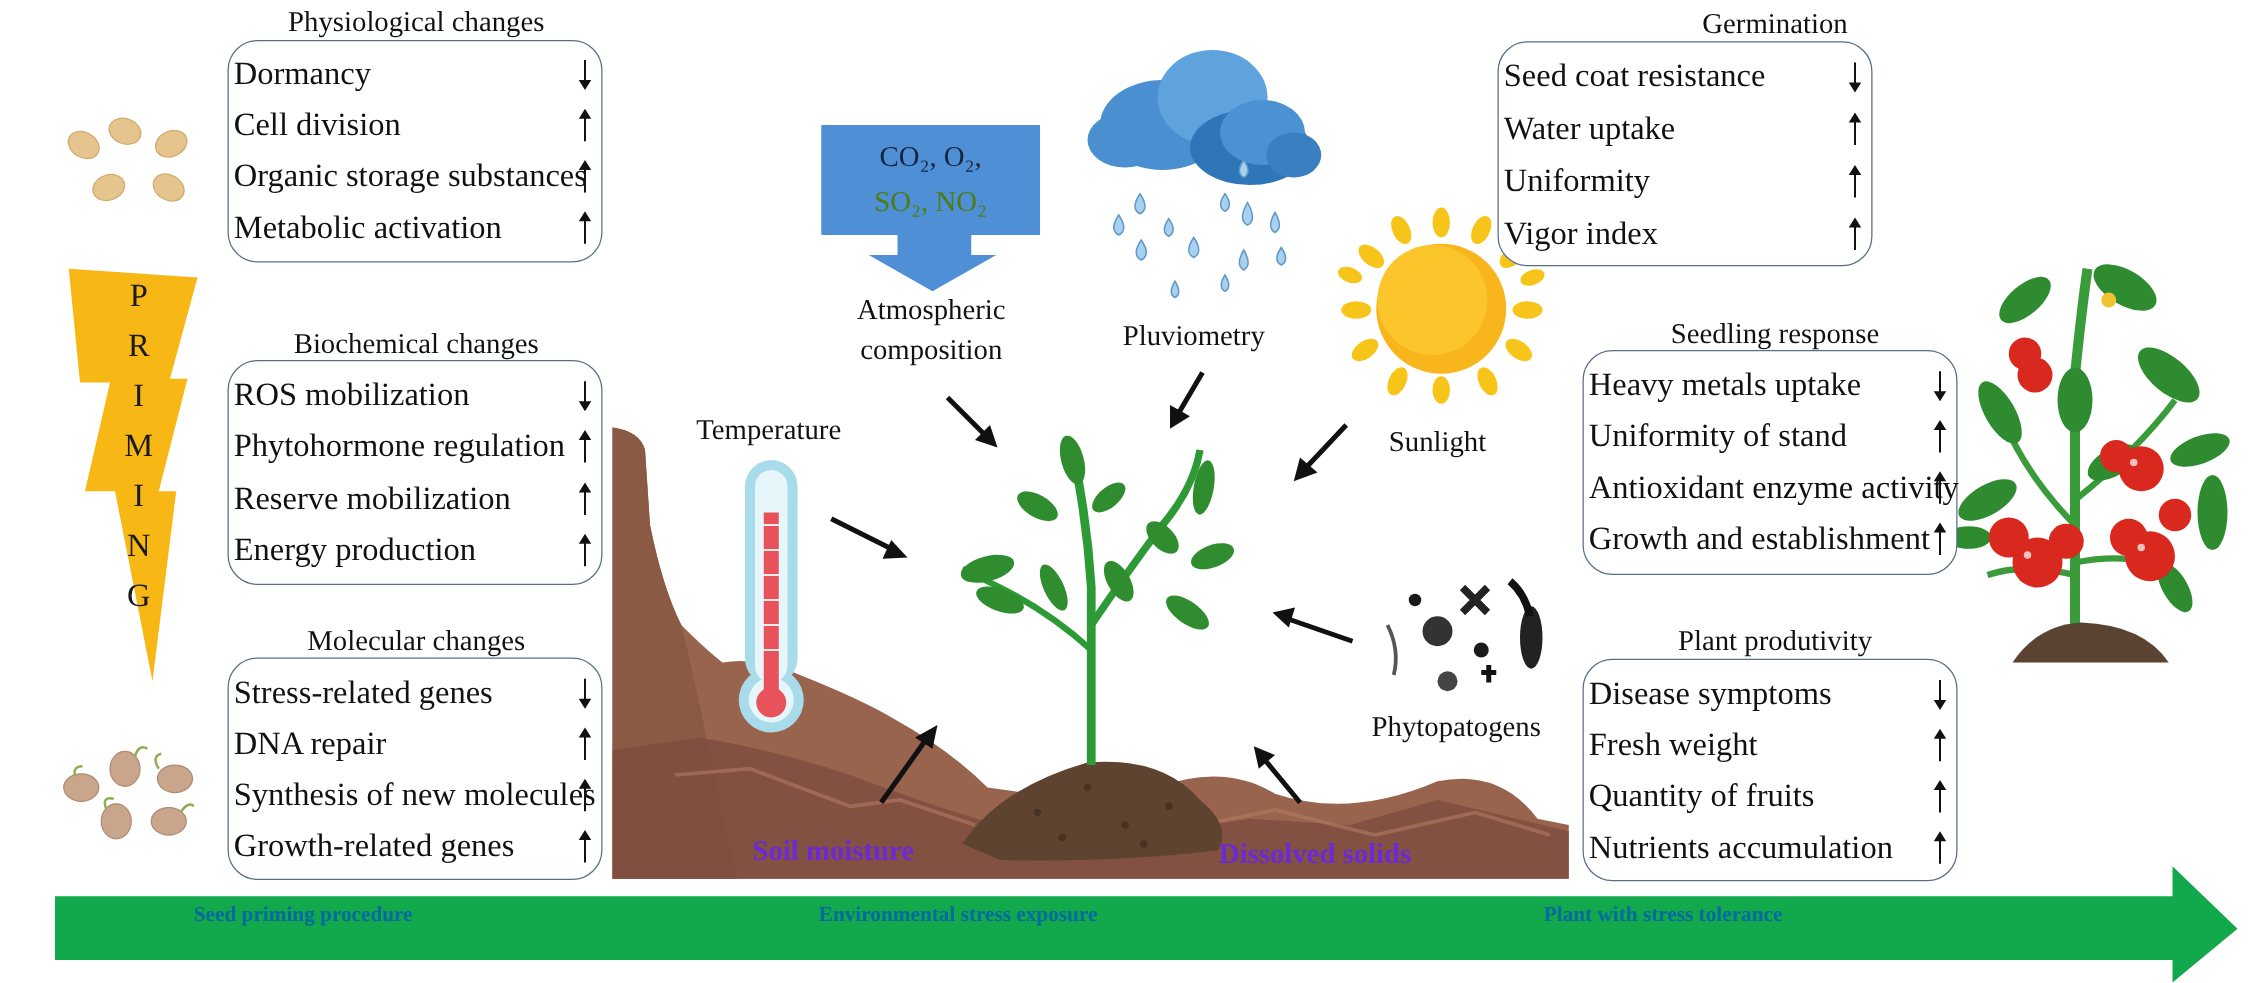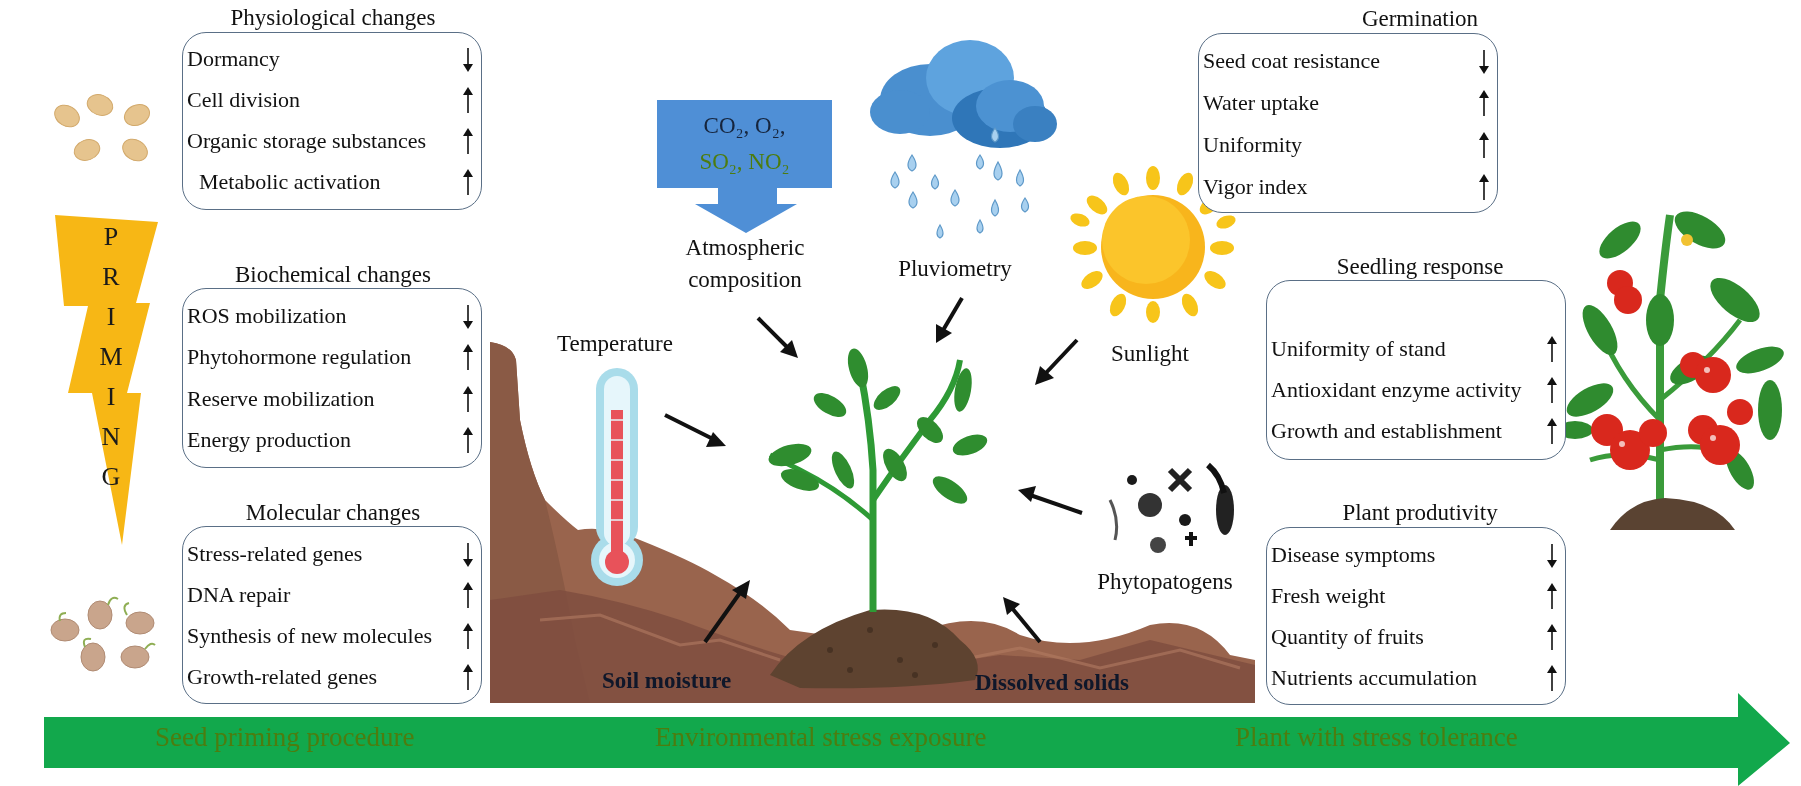--- a/index.html
+++ b/index.html
@@ -1,25 +1,25 @@
 <!DOCTYPE html>
 <html><head>
 <meta charset="utf-8">
 <style>
   html,body{margin:0;padding:0;background:#fff;}
   body{width:1801px;height:786px;position:relative;overflow:hidden;font-family:"Liberation Serif","DejaVu Serif",serif;color:#111;}
   .abs{position:absolute;}
   .panel-title{position:absolute;font-weight:normal;font-size:23px;white-space:nowrap;text-align:center;line-height:26px;}
   .box{position:absolute;border:1.5px solid #5a6f86;border-radius:24px;background:#fff;box-sizing:border-box;}
-  .row{position:absolute;left:4px;right:6px;height:38px;font-size:22px;line-height:38px;white-space:nowrap;}
+  .row{position:absolute;left:4px;right:6px;height:38px;font-size:26px;line-height:38px;white-space:nowrap;}
   .row .lbl{position:absolute;left:0;top:0;}
   .row .arr{position:absolute;right:0;top:0;width:14px;height:38px;}
   .lbl-text{position:absolute;font-size:23px;line-height:27px;white-space:nowrap;text-align:center;}
-  .ground-lbl{position:absolute;font-weight:bold;font-size:23px;color:#0f172a;white-space:nowrap;}
-  .bar-lbl{position:absolute;font-weight:normal;font-size:27px;color:#4d7c0f;white-space:nowrap;top:722px;}
+  .ground-lbl{position:absolute;font-weight:bold;font-size:23px;color:#6d28d9;white-space:nowrap;}
+  .bar-lbl{position:absolute;font-weight:bold;font-size:17px;color:#0369a1;white-space:nowrap;top:722px;}
   .priming-letter{position:absolute;font-size:26px;line-height:30px;width:30px;text-align:center;color:#1a1a1a;}
 </style>
 </head>
 <body>
 
 <div class="abs" style="left:0;top:0;width:200px;height:560px;">
   <svg width="200" height="560">
     <polygon points="55,215 158,222 136,303 150,303 127,393 141,393 122,545 92,393 68,393 88,306 64,306" fill="#f7b715"></polygon>
   </svg>
 </div>
@@ -75,21 +75,21 @@
         <polygon points="2,14 12,14 7,6" fill="#111"></polygon>
       </svg>
     </div>
   <div class="row" style="top:89px;">
       <span class="lbl">Organic storage substances</span>
       <svg class="arr" viewBox="0 0 14 38">
         <line x1="7" y1="12" x2="7" y2="32" stroke="#111" stroke-width="1.6"></line>
         <polygon points="2,14 12,14 7,6" fill="#111"></polygon>
       </svg>
     </div>
-  <div class="row" style="top:130px;margin-left:12px;">
+  <div class="row" style="top:130px;">
       <span class="lbl">Metabolic activation</span>
       <svg class="arr" viewBox="0 0 14 38">
         <line x1="7" y1="12" x2="7" y2="32" stroke="#111" stroke-width="1.6"></line>
         <polygon points="2,14 12,14 7,6" fill="#111"></polygon>
       </svg>
     </div>
 </div>
 
 <div class="panel-title" style="left:188px;top:262px;width:290px;">Biochemical changes</div>
 <div class="box" style="left:182px;top:288px;width:300px;height:180px;">
@@ -369,20 +369,27 @@
       <span class="lbl">Vigor index</span>
       <svg class="arr" viewBox="0 0 14 38">
         <line x1="7" y1="12" x2="7" y2="32" stroke="#111" stroke-width="1.6"></line>
         <polygon points="2,14 12,14 7,6" fill="#111"></polygon>
       </svg>
     </div>
 </div>
 
 <div class="panel-title" style="left:1275px;top:254px;width:290px;">Seedling response</div>
 <div class="box" style="left:1266px;top:280px;width:300px;height:180px;">
+  <div class="row" style="top:8px;">
+      <span class="lbl">Heavy metals uptake</span>
+      <svg class="arr" viewBox="0 0 14 38">
+        <line x1="7" y1="8" x2="7" y2="26" stroke="#111" stroke-width="1.6"></line>
+        <polygon points="2,24 12,24 7,32" fill="#111"></polygon>
+      </svg>
+    </div>
   <div class="row" style="top:49px;">
       <span class="lbl">Uniformity of stand</span>
       <svg class="arr" viewBox="0 0 14 38">
         <line x1="7" y1="12" x2="7" y2="32" stroke="#111" stroke-width="1.6"></line>
         <polygon points="2,14 12,14 7,6" fill="#111"></polygon>
       </svg>
     </div>
   <div class="row" style="top:90px;">
       <span class="lbl">Antioxidant enzyme activity</span>
       <svg class="arr" viewBox="0 0 14 38">

